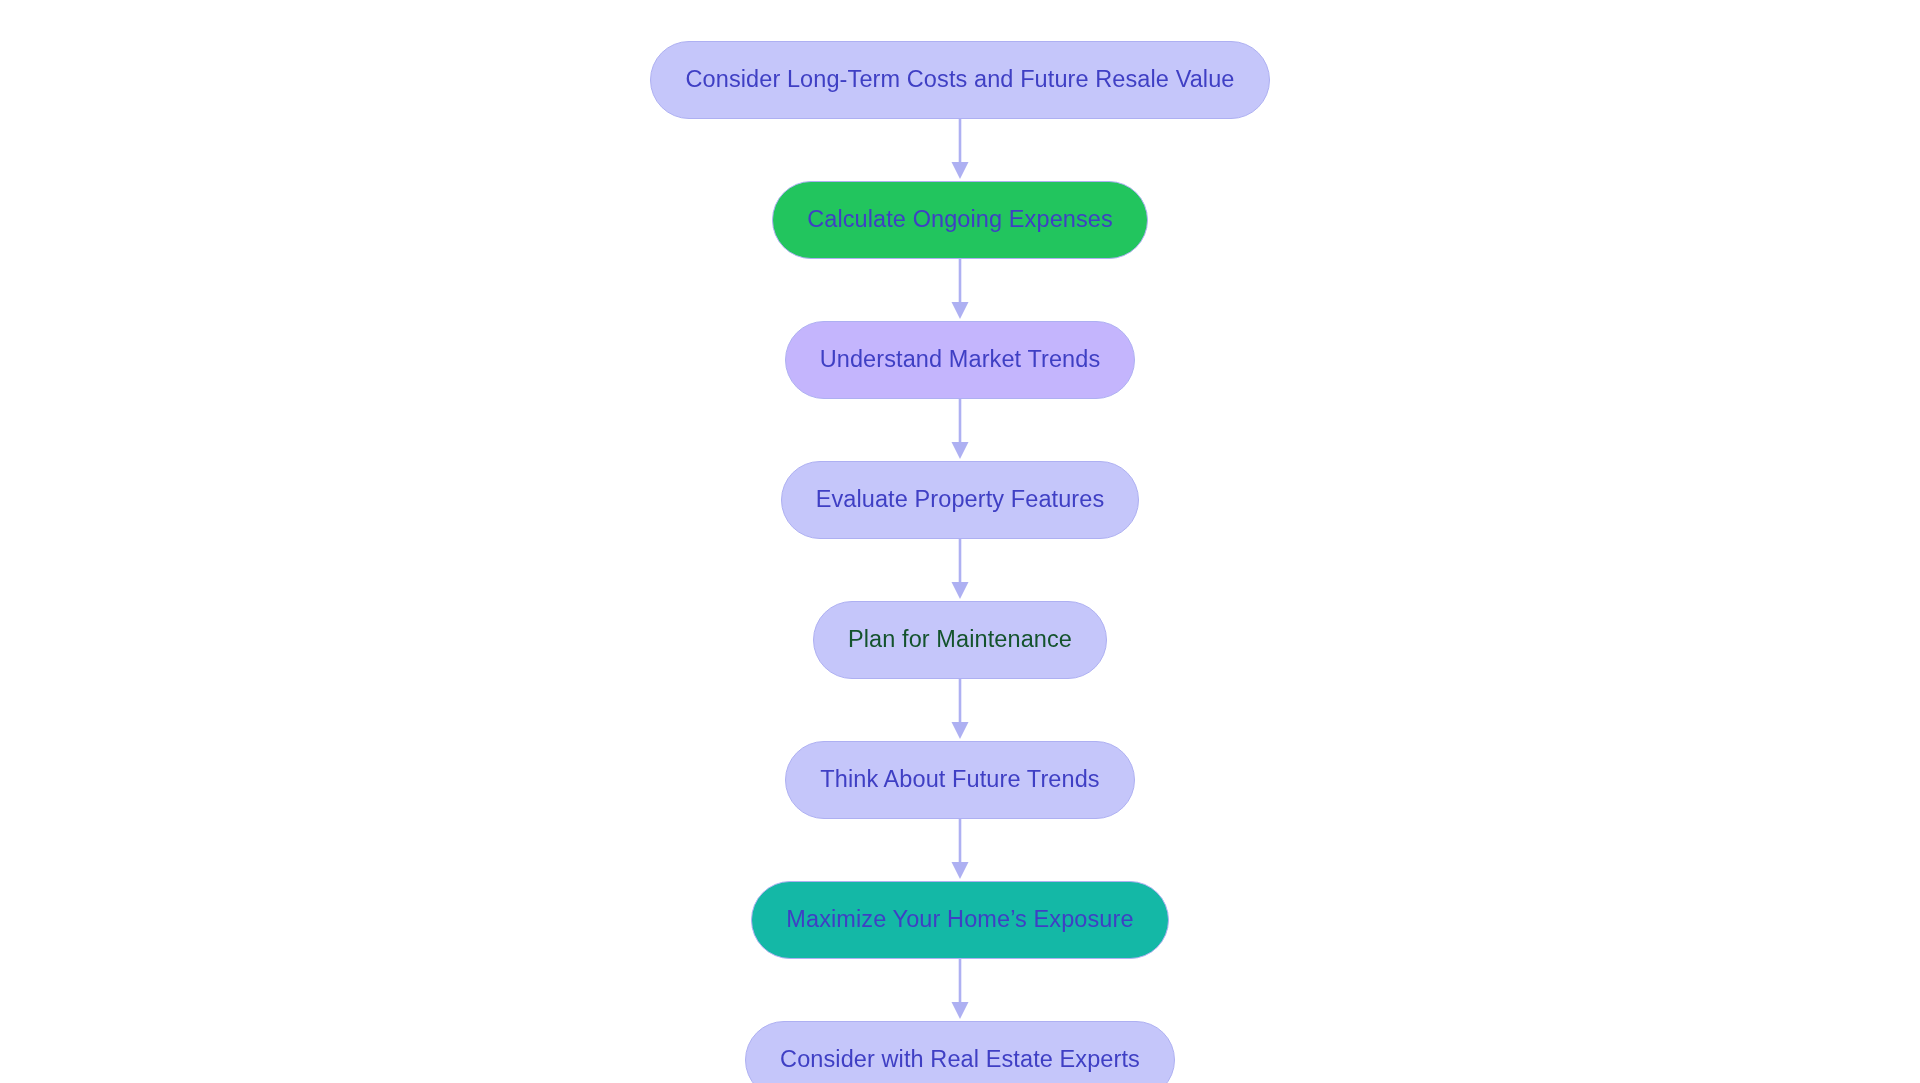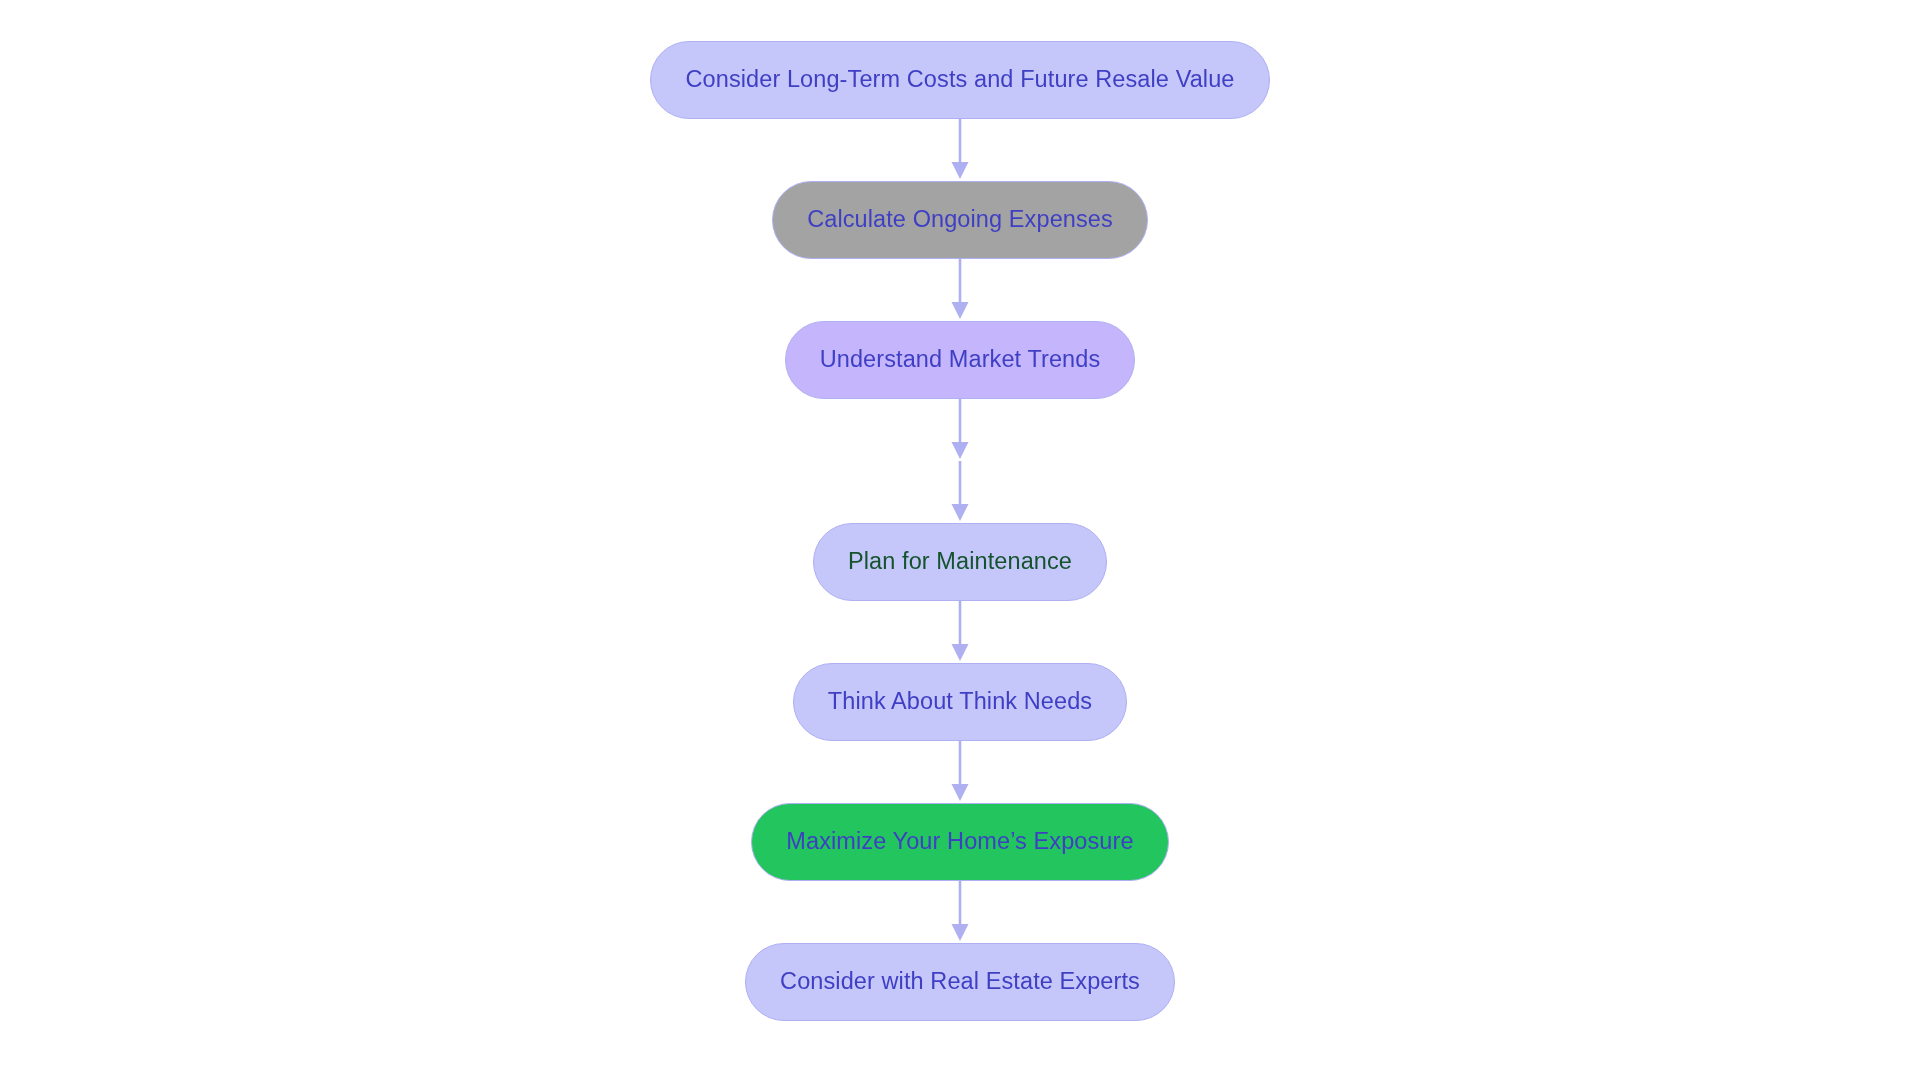--- a/index.html
+++ b/index.html
@@ -73,63 +73,66 @@
   <div class="node-row">
     <div class="node" style="background: rgb(197, 198, 250); border-color: rgb(174, 176, 242); color: rgb(63, 63, 196);">Consider Long-Term Costs and Future Resale Value</div>
   </div>
 
   <svg class="connector" viewBox="0 0 40 62" preserveAspectRatio="none">
     <line class="conn-line" x1="20" y1="0" x2="20" y2="46" style="stroke: rgb(174, 176, 242);"></line>
     <polygon class="conn-head" points="20,60 11.5,43 28.5,43" style="fill: rgb(174, 176, 242);"></polygon>
   </svg>
 
   <div class="node-row">
-    <div class="node" style="background: #a3a3a3; border-color: rgb(174, 176, 242); color: rgb(63, 63, 196);">Calculate Ongoing Expenses</div>
+    <div class="node" style="background: #22c55e; border-color: rgb(174, 176, 242); color: rgb(63, 63, 196);">Calculate Ongoing Expenses</div>
   </div>
 
   <svg class="connector" viewBox="0 0 40 62" preserveAspectRatio="none">
     <line class="conn-line" x1="20" y1="0" x2="20" y2="46" style="stroke: rgb(174, 176, 242);"></line>
     <polygon class="conn-head" points="20,60 11.5,43 28.5,43" style="fill: rgb(174, 176, 242);"></polygon>
   </svg>
 
   <div class="node-row">
     <div class="node" style="background: #c4b5fd; border-color: rgb(174, 176, 242); color: rgb(63, 63, 196);">Understand Market Trends</div>
   </div>
 
   <svg class="connector" viewBox="0 0 40 62" preserveAspectRatio="none">
     <line class="conn-line" x1="20" y1="0" x2="20" y2="46" style="stroke: rgb(174, 176, 242);"></line>
     <polygon class="conn-head" points="20,60 11.5,43 28.5,43" style="fill: rgb(174, 176, 242);"></polygon>
   </svg>
 
+  <div class="node-row">
+    <div class="node" style="background: rgb(197, 198, 250); border-color: rgb(174, 176, 242); color: rgb(63, 63, 196);">Evaluate Property Features</div>
+  </div>
 
   <svg class="connector" viewBox="0 0 40 62" preserveAspectRatio="none">
     <line class="conn-line" x1="20" y1="0" x2="20" y2="46" style="stroke: rgb(174, 176, 242);"></line>
     <polygon class="conn-head" points="20,60 11.5,43 28.5,43" style="fill: rgb(174, 176, 242);"></polygon>
   </svg>
 
   <div class="node-row">
     <div class="node" style="background: rgb(197, 198, 250); border-color: rgb(174, 176, 242); color: #14532d;">Plan for Maintenance</div>
   </div>
 
   <svg class="connector" viewBox="0 0 40 62" preserveAspectRatio="none">
     <line class="conn-line" x1="20" y1="0" x2="20" y2="46" style="stroke: rgb(174, 176, 242);"></line>
     <polygon class="conn-head" points="20,60 11.5,43 28.5,43" style="fill: rgb(174, 176, 242);"></polygon>
   </svg>
 
   <div class="node-row">
-    <div class="node" style="background: rgb(197, 198, 250); border-color: rgb(174, 176, 242); color: rgb(63, 63, 196);">Think About Think Needs</div>
+    <div class="node" style="background: rgb(197, 198, 250); border-color: rgb(174, 176, 242); color: rgb(63, 63, 196);">Think About Future Trends</div>
   </div>
 
   <svg class="connector" viewBox="0 0 40 62" preserveAspectRatio="none">
     <line class="conn-line" x1="20" y1="0" x2="20" y2="46" style="stroke: rgb(174, 176, 242);"></line>
     <polygon class="conn-head" points="20,60 11.5,43 28.5,43" style="fill: rgb(174, 176, 242);"></polygon>
   </svg>
 
   <div class="node-row">
-    <div class="node" style="background: #22c55e; border-color: rgb(174, 176, 242); color: rgb(63, 63, 196);">Maximize Your Home’s Exposure</div>
+    <div class="node" style="background: #14b8a6; border-color: rgb(174, 176, 242); color: rgb(63, 63, 196);">Maximize Your Home’s Exposure</div>
   </div>
 
   <svg class="connector" viewBox="0 0 40 62" preserveAspectRatio="none">
     <line class="conn-line" x1="20" y1="0" x2="20" y2="46" style="stroke: rgb(174, 176, 242);"></line>
     <polygon class="conn-head" points="20,60 11.5,43 28.5,43" style="fill: rgb(174, 176, 242);"></polygon>
   </svg>
 
   <div class="node-row">
     <div class="node" style="background: rgb(197, 198, 250); border-color: rgb(174, 176, 242); color: rgb(63, 63, 196);">Consider with Real Estate Experts</div>
   </div>

